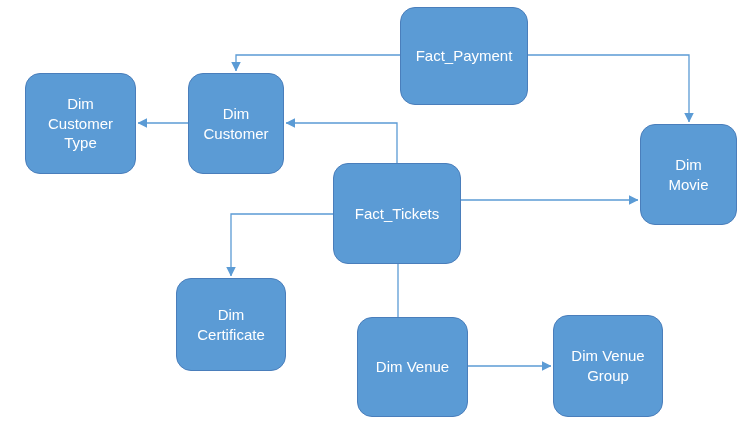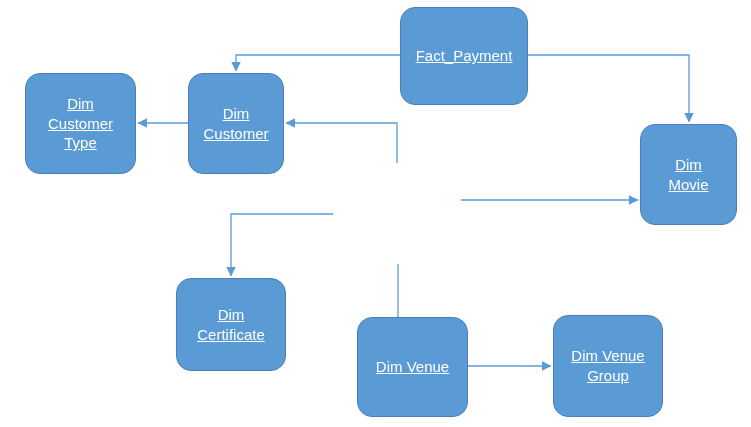--- a/index.html
+++ b/index.html
@@ -42,21 +42,20 @@
     background: var(--node-fill);
     border: 1.5px solid var(--node-border);
     border-radius: 15px;
     color: var(--text);
     display: flex;
     align-items: center;
     justify-content: center;
     text-align: center;
     font-size: 15px;
     line-height: 1.32;
-    text-decoration: underline;
   }
   .node-label {
     white-space: pre-line;
     padding: 2px 4px;
   }
 </style>
 </head>
 <body>
 
 <div class="canvas">
@@ -90,20 +89,23 @@
   <div class="node" style="left:188px; top:73px; width:96px; height:101px;">
     <span class="node-label">Dim
 Customer</span>
   </div>
 
   <div class="node" style="left:640px; top:124px; width:97px; height:101px;">
     <span class="node-label">Dim
 Movie</span>
   </div>
 
+  <div class="node" style="left:333px; top:163px; width:128px; height:101px;">
+    <span class="node-label">Fact_Tickets</span>
+  </div>
 
   <div class="node" style="left:176px; top:278px; width:110px; height:93px;">
     <span class="node-label">Dim
 Certificate</span>
   </div>
 
   <div class="node" style="left:357px; top:317px; width:111px; height:100px;">
     <span class="node-label">Dim Venue</span>
   </div>
 

